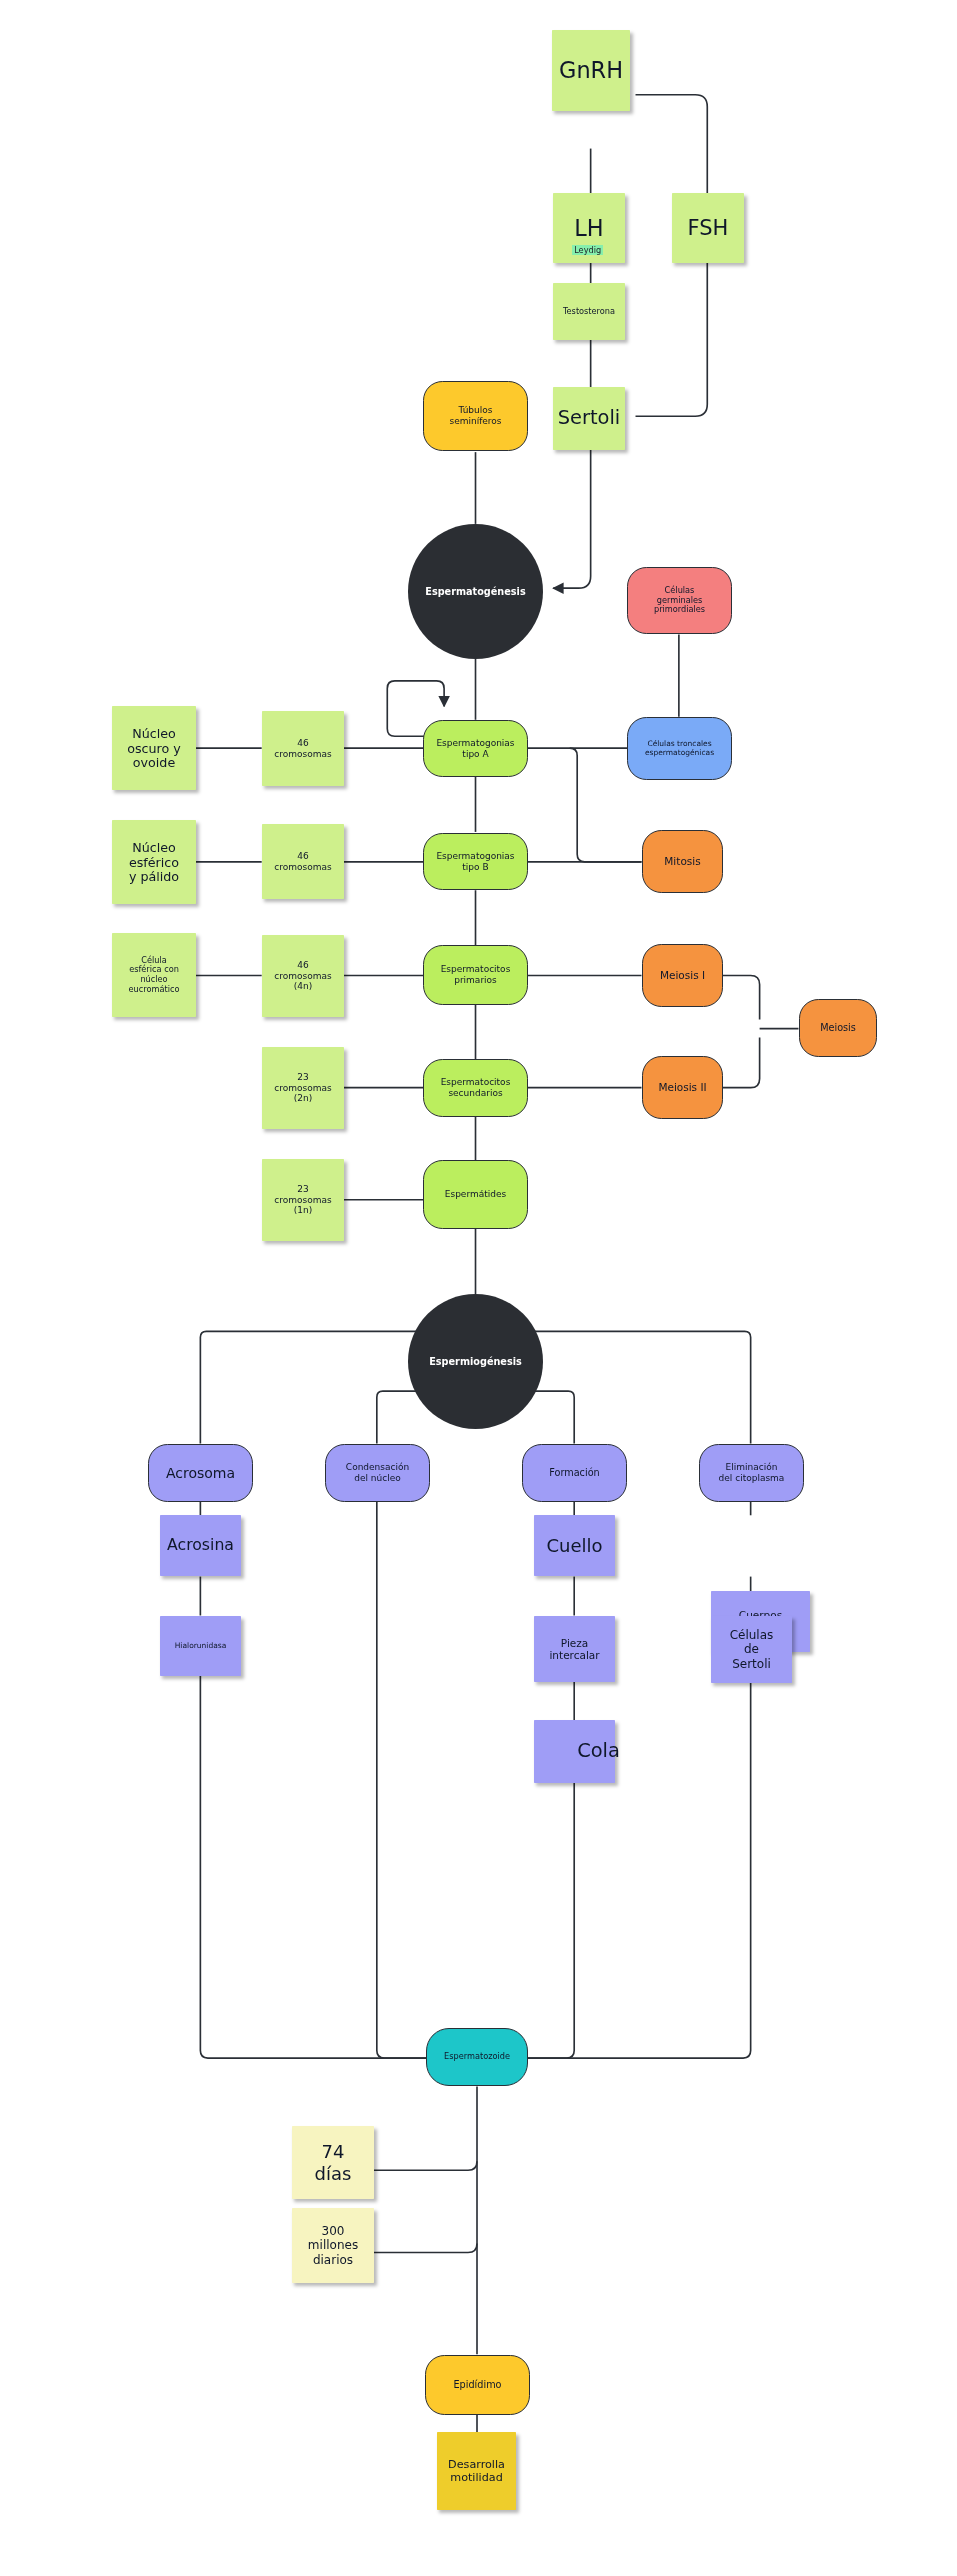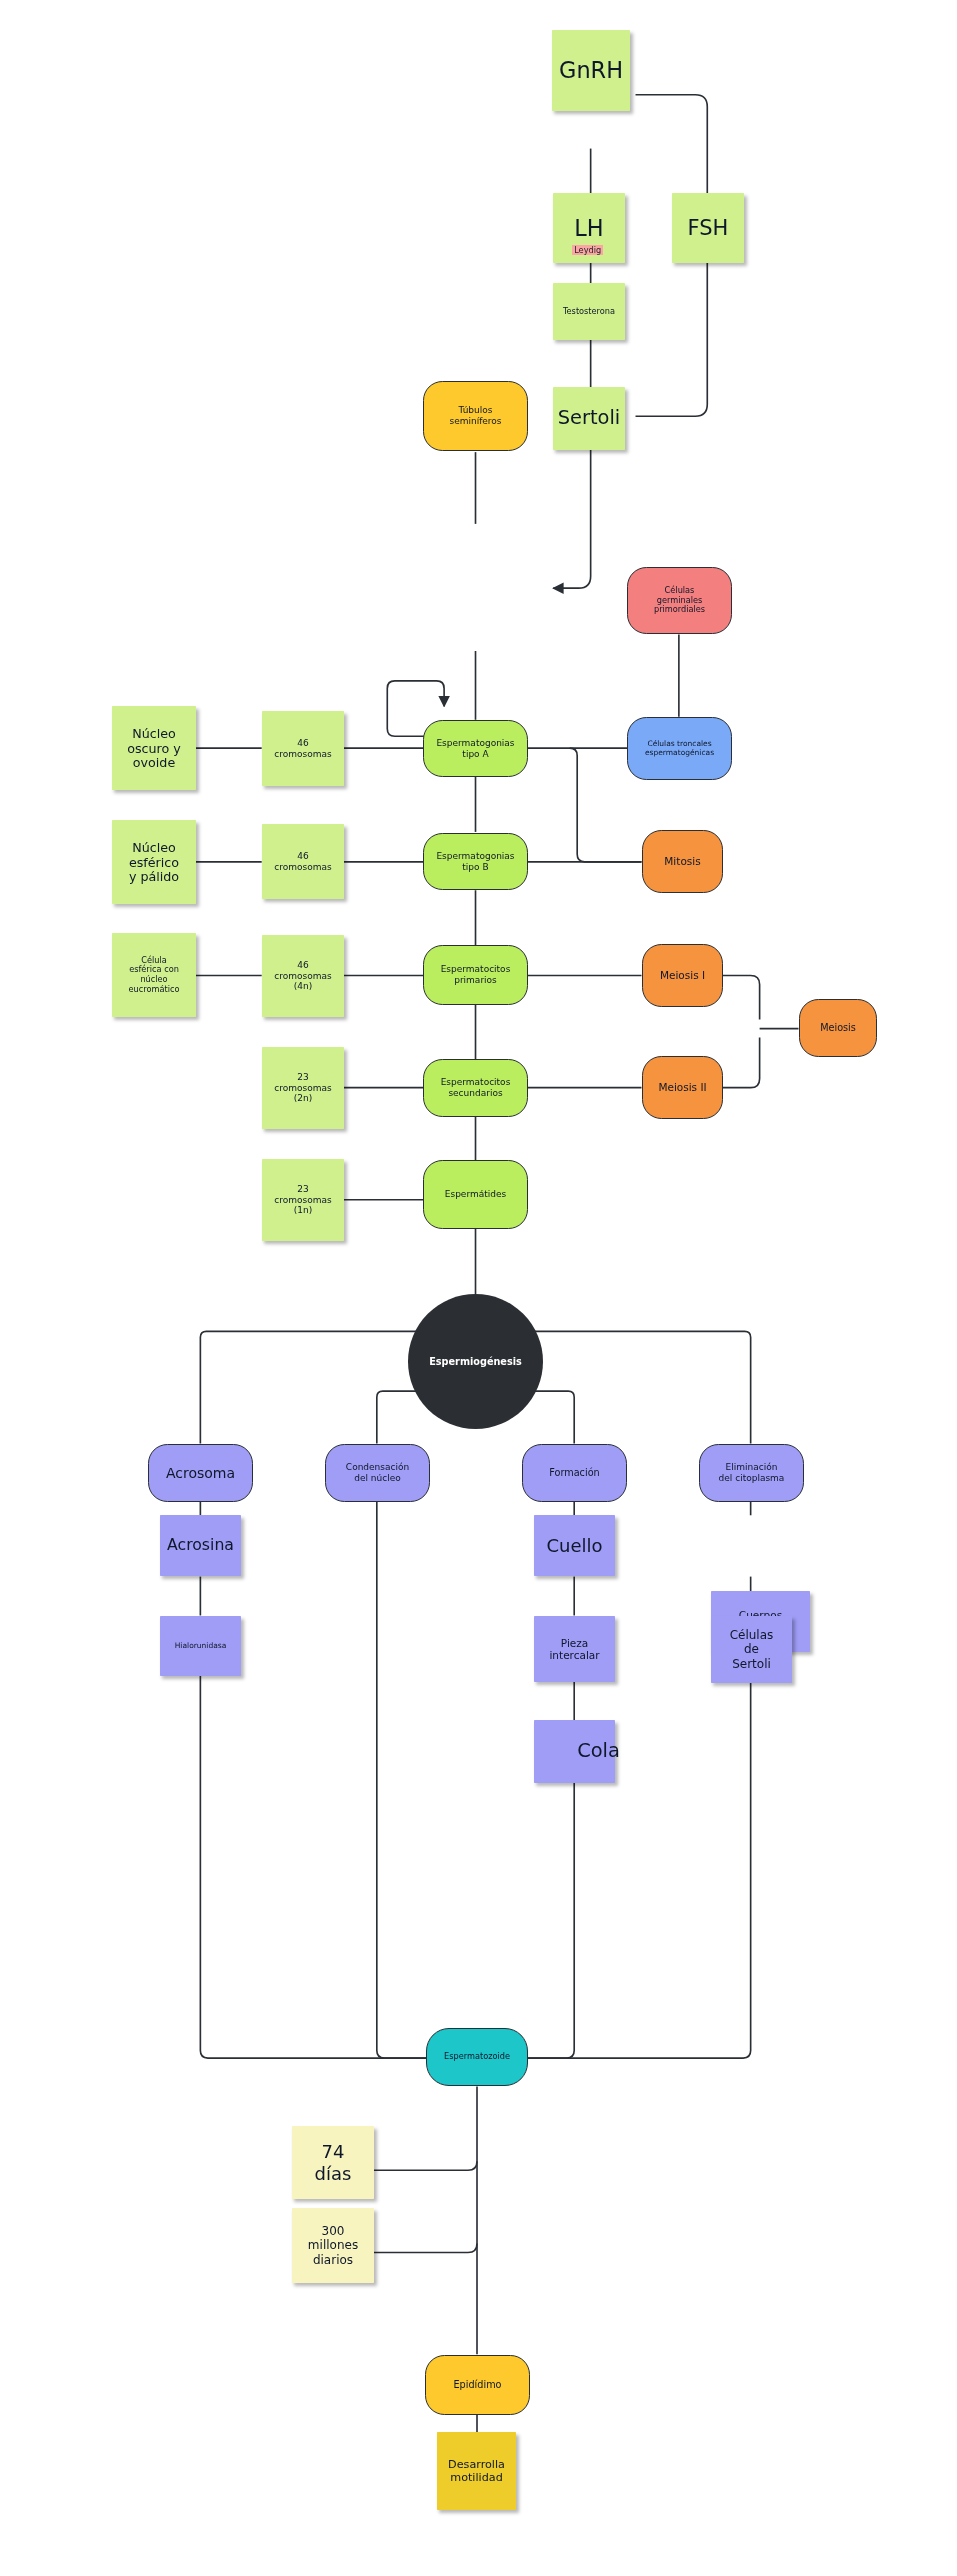--- a/index.html
+++ b/index.html
@@ -63,21 +63,21 @@
     background: #2b2e33;
     border-radius: 50%;
     color: #ffffff;
     font-weight: bold;
   }
 
   .edge-label {
     position: absolute;
     font-size: 8.2px;
     color: #1d2026;
-    background: #fca5a5;
+    background: #86efac;
     padding: 0 2.2px;
     z-index: 4;
     white-space: nowrap;
   }
 </style>
 </head>
 <body>
 
 <div id="canvas">
 
@@ -215,20 +215,23 @@
 
   <div class="node pill yellow" style="left:423px; top:381px; width:105px; height:70px; font-size:9px; white-space:pre-line;">
     <span>Túbulos
 seminíferos</span>
   </div>
 
   <div class="node sticky green" style="left:553px; top:387px; width:72px; height:63px; font-size:19.4px;">
     <span>Sertoli</span>
   </div>
 
+  <div class="node circle" style="left:408px; top:524px; width:135px; height:135px; font-size:9.7px;">
+    <span>Espermatogénesis</span>
+  </div>
 
   <div class="node pill red" style="left:627px; top:567px; width:105px; height:67px; font-size:8.2px; white-space:pre-line;">
     <span>Células
 germinales
 primordiales</span>
   </div>
 
   <div class="node pill blue" style="left:627px; top:717px; width:105px; height:63px; font-size:7.5px; white-space:pre-line;">
     <span>Células troncales
 espermatogénicas</span>

